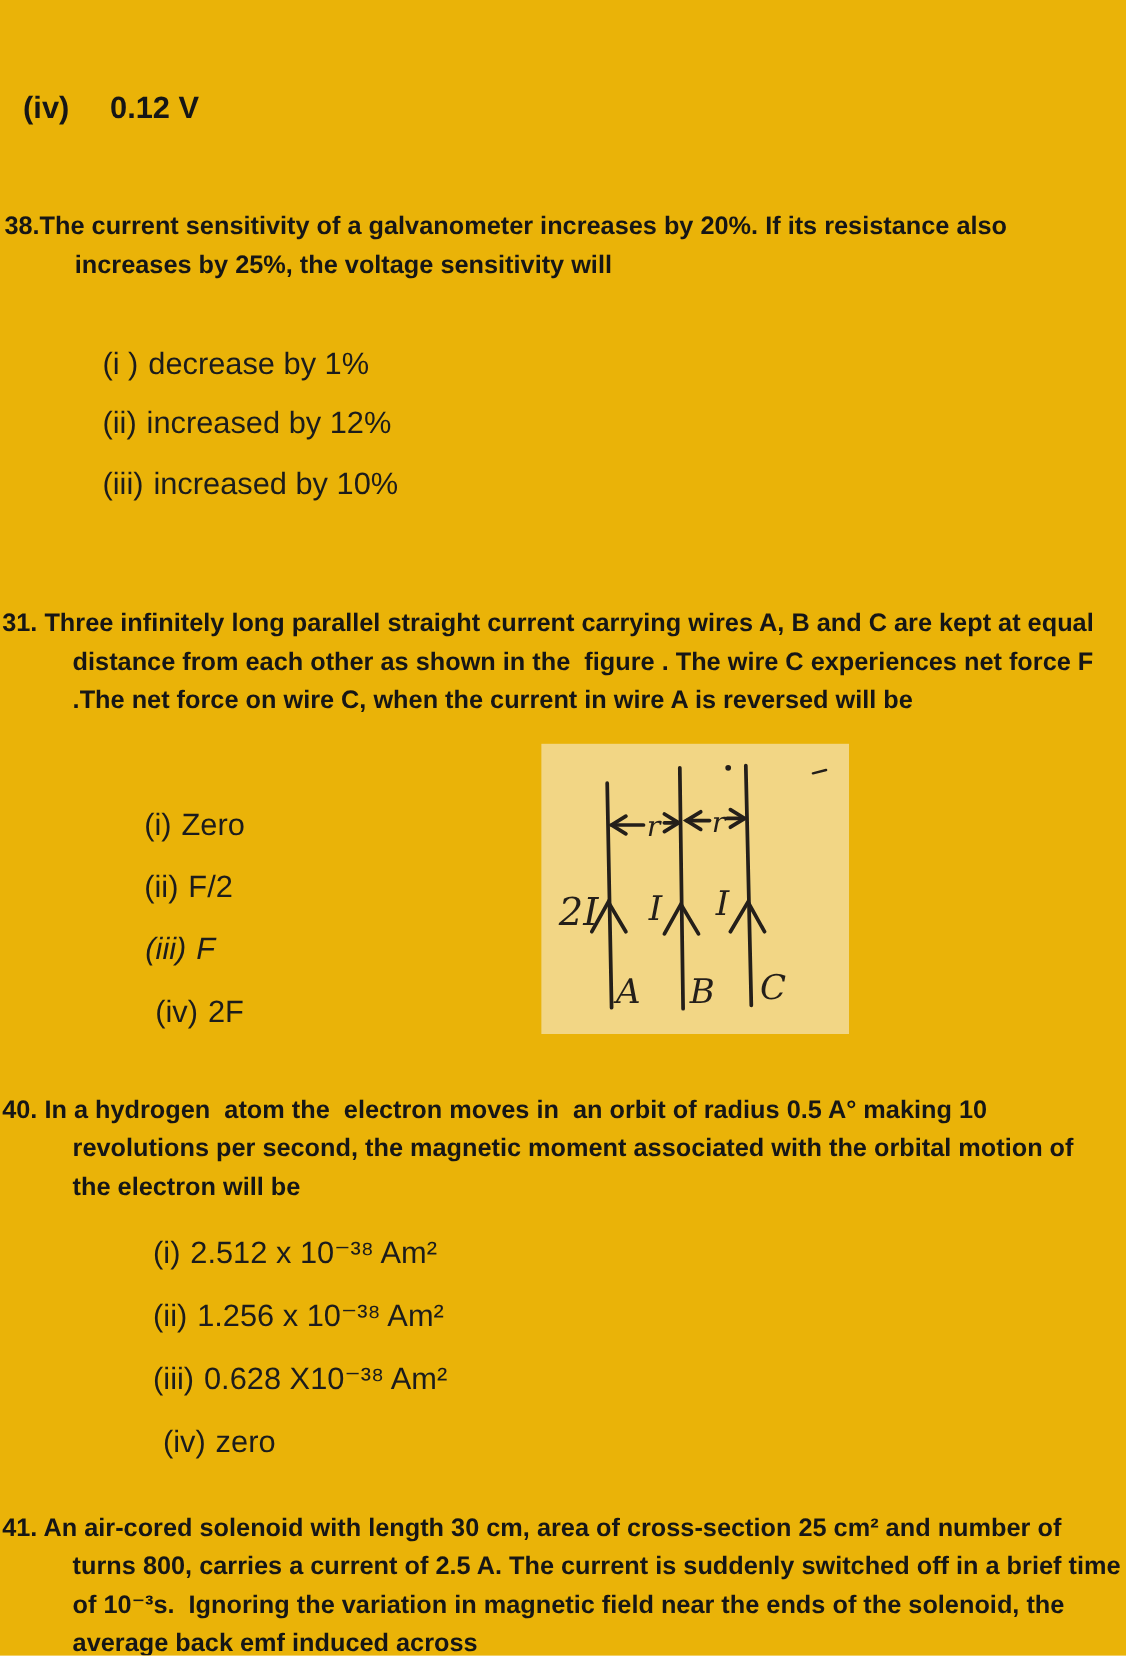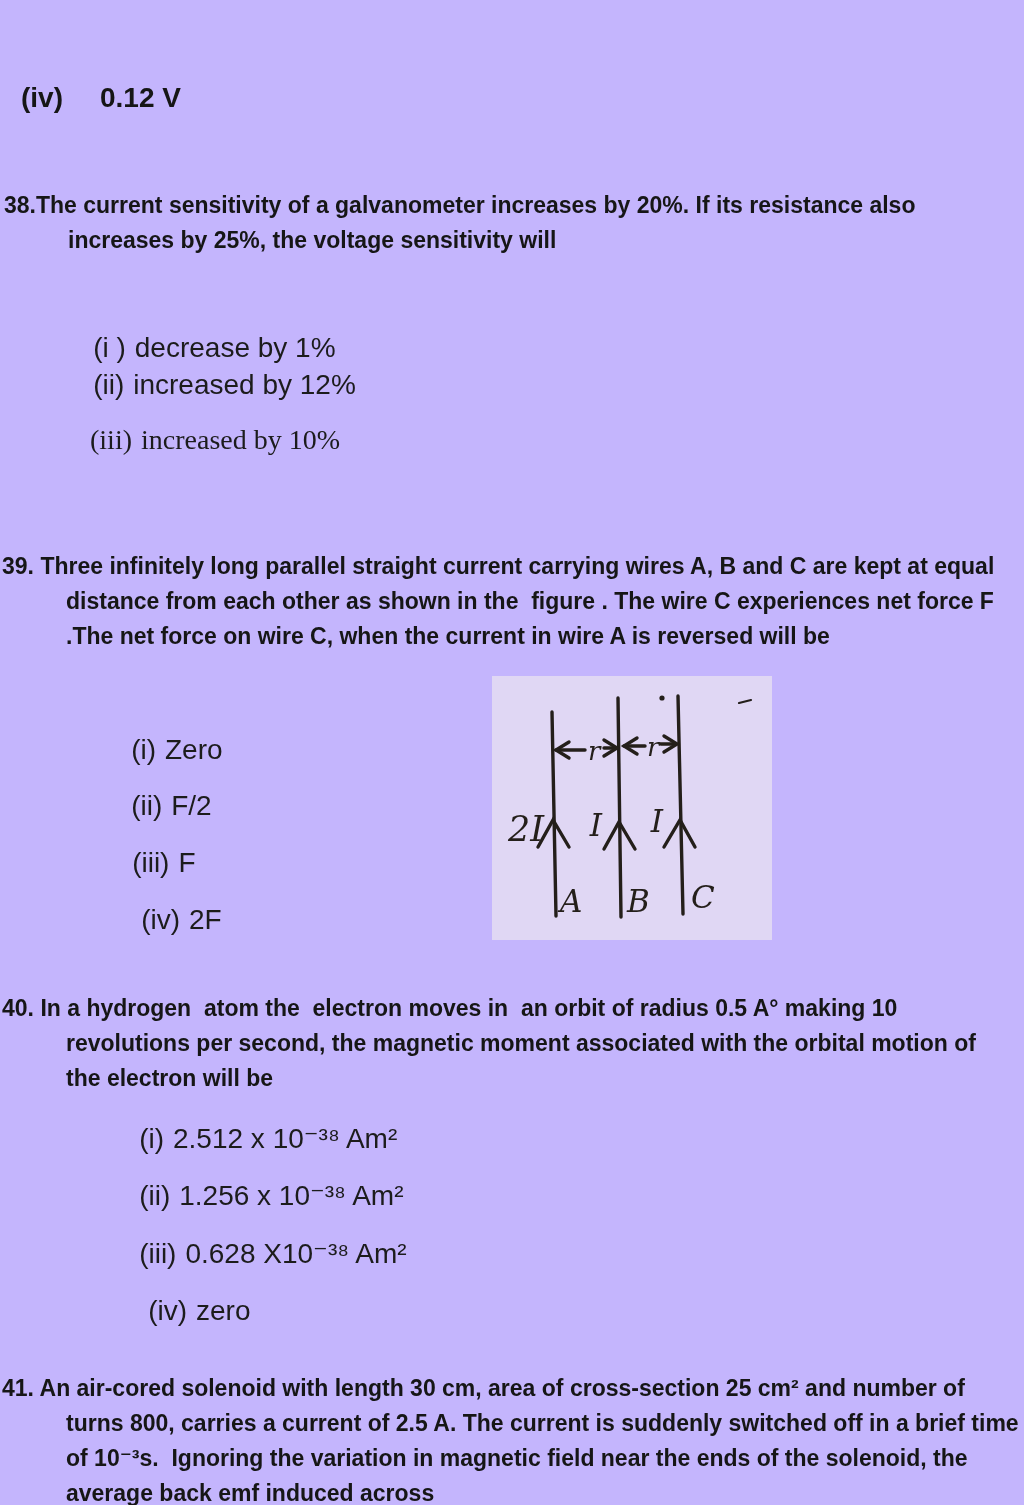--- a/index.html
+++ b/index.html
@@ -1,20 +1,20 @@
 <!DOCTYPE html>
 <html><head>
 <meta charset="utf-8">
 <style>
   html, body { margin: 0; padding: 0; }
   .page {
     position: relative;
     width: 1024px;
     height: 1505px;
-    background: #c4b5fd;
+    background: #eab308;
     overflow: hidden;
     font-family: "Liberation Sans", "DejaVu Sans", sans-serif;
     color: #161616;
   }
   .prev-answer {
     position: absolute;
     top: 82px;
     left: 21px;
     font-size: 28px;
     font-weight: 700;
@@ -68,40 +68,40 @@
 <div class="page">
 
   <div class="prev-answer">
     <span>(iv)</span>
     <span>0.12 V</span>
   </div>
 
   <div class="question q38">
     <p><span>38.</span><span>The current sensitivity of a galvanometer increases by 20%. If its resistance also increases by 25%, the voltage sensitivity will</span></p>
   </div>
-  <div class="opt" style="top:297px; left:62px;text-align:center;">
+  <div class="opt" style="top:280px; left:62px;text-align:center;">
     <span class="opt-marker">(i )</span><span>decrease by 1%</span>
   </div>
   <div class="opt" style="top:334px; left:62px;">
     <span class="opt-marker">(ii)</span><span>increased by 12%</span>
   </div>
-  <div class="opt" style="top:389px; left:62px;font-family:Liberation Serif, serif;">
+  <div class="opt" style="top:389px; left:62px;">
     <span class="opt-marker">(iii)</span><span>increased by 10%</span>
   </div>
 
   <div class="question q39">
-    <p><span>39. </span><span>Three infinitely long parallel straight current carrying wires A, B and C are kept at equal distance from each other as shown in the  figure . The wire C experiences net force F .The net force on wire C, when the current in wire A is reversed will be</span></p>
+    <p><span>31. </span><span>Three infinitely long parallel straight current carrying wires A, B and C are kept at equal distance from each other as shown in the  figure . The wire C experiences net force F .The net force on wire C, when the current in wire A is reversed will be</span></p>
   </div>
   <div class="opt" style="top:699px; left:100px;">
     <span class="opt-marker">(i)</span><span>Zero</span>
   </div>
   <div class="opt" style="top:755px; left:100px;">
     <span class="opt-marker">(ii)</span><span>F/2</span>
   </div>
-  <div class="opt" style="top:812px; left:101px;">
+  <div class="opt" style="top:812px; left:101px;font-style:italic;">
     <span class="opt-marker">(iii)</span><span>F</span>
   </div>
   <div class="opt" style="top:869px; left:110px;text-align:right;">
     <span class="opt-marker">(iv)</span><span>2F</span>
   </div>
 
   <div class="figure">
     <svg width="280" height="264" viewBox="0 0 280 264">
       <rect x="0" y="0" width="280" height="264" fill="#f7f3ed" opacity="0.55"></rect>
       <g stroke="#241f1a" stroke-width="3.4" stroke-linecap="round" fill="none">

